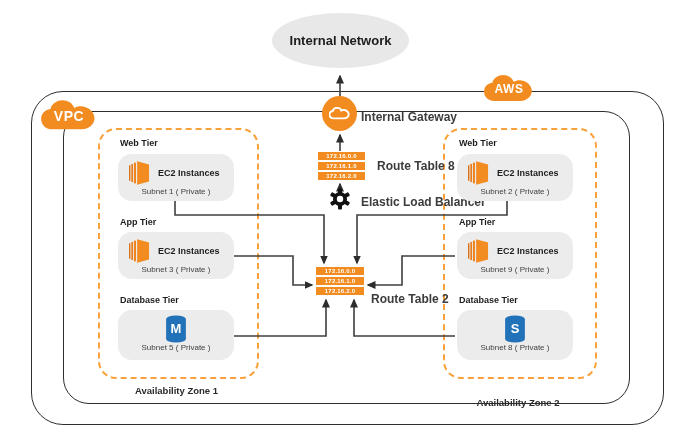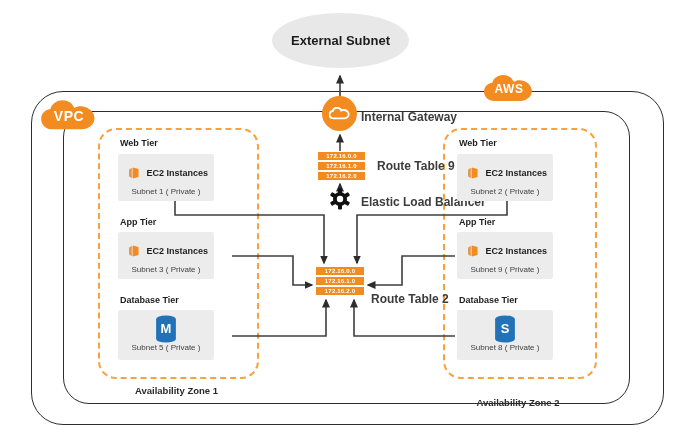--- a/index.html
+++ b/index.html
@@ -34,21 +34,21 @@
 
   
   .rt{display:flex;flex-direction:column;gap:2px;}
   .rt-bar{background:#f28b20;color:#fff;font-size:6px;font-weight:bold;text-align:center;
           height:8px;line-height:8px;letter-spacing:.2px;}
   .rt1{left:318px;top:152px;width:47px;}
   .rt2{left:316px;top:267px;width:48px;}
 
   
   .tier-label{font-size:9px;font-weight:bold;color:#1d1d1d;white-space:nowrap;}
-  .node-box{background:#ececec;border-radius:2px;width:96px;}
+  .node-box{background:#ececec;border-radius:14px;width:116px;}
   .ec2-row{display:flex;align-items:center;gap:7px;padding:7px 6px 2px 11px;}
   .ec2-name{font-size:9px;font-weight:bold;color:#1d1d1d;white-space:nowrap;}
   .subnet{font-size:8px;color:#3f3f3f;text-align:center;padding-bottom:6px;white-space:nowrap;}
   .db-icon-wrap{display:flex;justify-content:center;padding-top:5px;position:relative;}
   .db-letter{position:absolute;top:11px;left:0;right:0;text-align:center;color:#fff;font-weight:bold;font-size:13px;}
 
   .az-name{font-size:9.5px;font-weight:bold;color:#2a2a2a;white-space:nowrap;text-align:center;}
 
   svg.wires{left:0;top:0;width:680px;height:447px;pointer-events:none;}
 </style>
@@ -75,21 +75,21 @@
       <path d="M175,201 L175,215 L324,215 L324,263" marker-end="url(#ah)"></path>
       <path d="M507,201 L507,215 L357,215 L357,263" marker-end="url(#ah)"></path>
       <path d="M232,256 L293,256 L293,285 L312,285" marker-end="url(#ah)"></path>
       <path d="M455,256 L402,256 L402,285 L368,285" marker-end="url(#ah)"></path>
       <path d="M232,336 L326,336 L326,300" marker-end="url(#ah)"></path>
       <path d="M455,336 L354,336 L354,300" marker-end="url(#ah)"></path>
     </g>
   </svg>
 
   <div class="abs ellipse">
-    <span>External Subnet</span>
+    <span>Internal Network</span>
   </div>
 
   <div class="abs cloud-badge vpc-cloud">
     <svg viewBox="0 0 100 62">
       <path d="M22,54 C10,54 2,46 2,36 C2,27 9,20 18,19 C20,10 29,4 39,4 C48,4 56,9 59,17 C62,15 66,14 70,14 C82,14 94,23 94,35 C94,46 83,54 72,54 Z" fill="#f28b20"></path>
     </svg>
     <span class="cloud-text">VPC</span>
   </div>
   <div class="abs cloud-badge aws-cloud">
     <svg viewBox="0 0 100 62">
@@ -103,21 +103,21 @@
       <path d="M22,54 C10,54 2,46 2,36 C2,27 9,20 18,19 C20,10 29,4 39,4 C48,4 56,9 59,17 C62,15 66,14 70,14 C82,14 94,23 94,35 C94,46 83,54 72,54 Z" fill="none" stroke="#fff" stroke-width="9"></path>
     </svg>
   </div>
   <div class="abs small-label" style="left:361px;top:110px;">Internal Gateway</div>
 
   <div class="abs rt rt1">
     <div class="rt-bar">172.16.0.0</div>
     <div class="rt-bar">172.16.1.0</div>
     <div class="rt-bar">172.16.2.0</div>
   </div>
-  <div class="abs small-label" style="left:377px;top:159px;">Route Table 9</div>
+  <div class="abs small-label" style="left:377px;top:159px;">Route Table 8</div>
 
   <div class="abs" style="left:329px;top:188px;width:22px;height:22px;">
     <svg width="22" height="22" viewBox="-11 -11 22 22">
       <g fill="#111">
         <rect x="-2" y="-10.5" width="4" height="5" rx="1" transform="rotate(0)"></rect>
         <rect x="-2" y="-10.5" width="4" height="5" rx="1" transform="rotate(60)"></rect>
         <rect x="-2" y="-10.5" width="4" height="5" rx="1" transform="rotate(120)"></rect>
         <rect x="-2" y="-10.5" width="4" height="5" rx="1" transform="rotate(180)"></rect>
         <rect x="-2" y="-10.5" width="4" height="5" rx="1" transform="rotate(240)"></rect>
         <rect x="-2" y="-10.5" width="4" height="5" rx="1" transform="rotate(300)"></rect>

